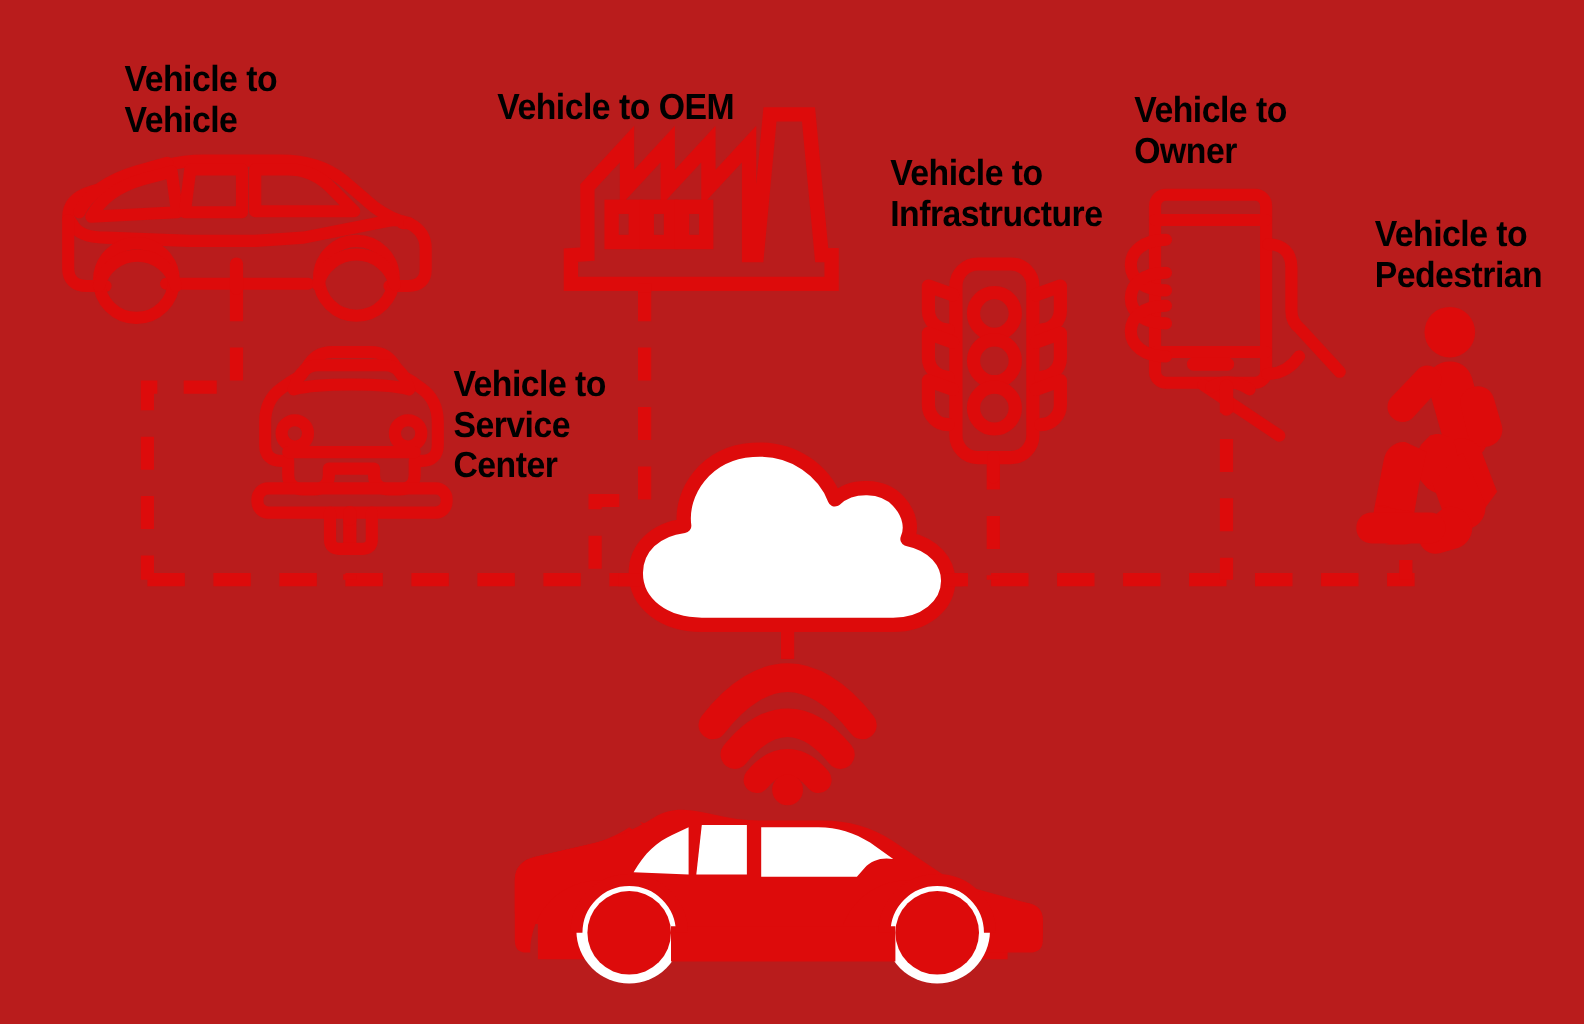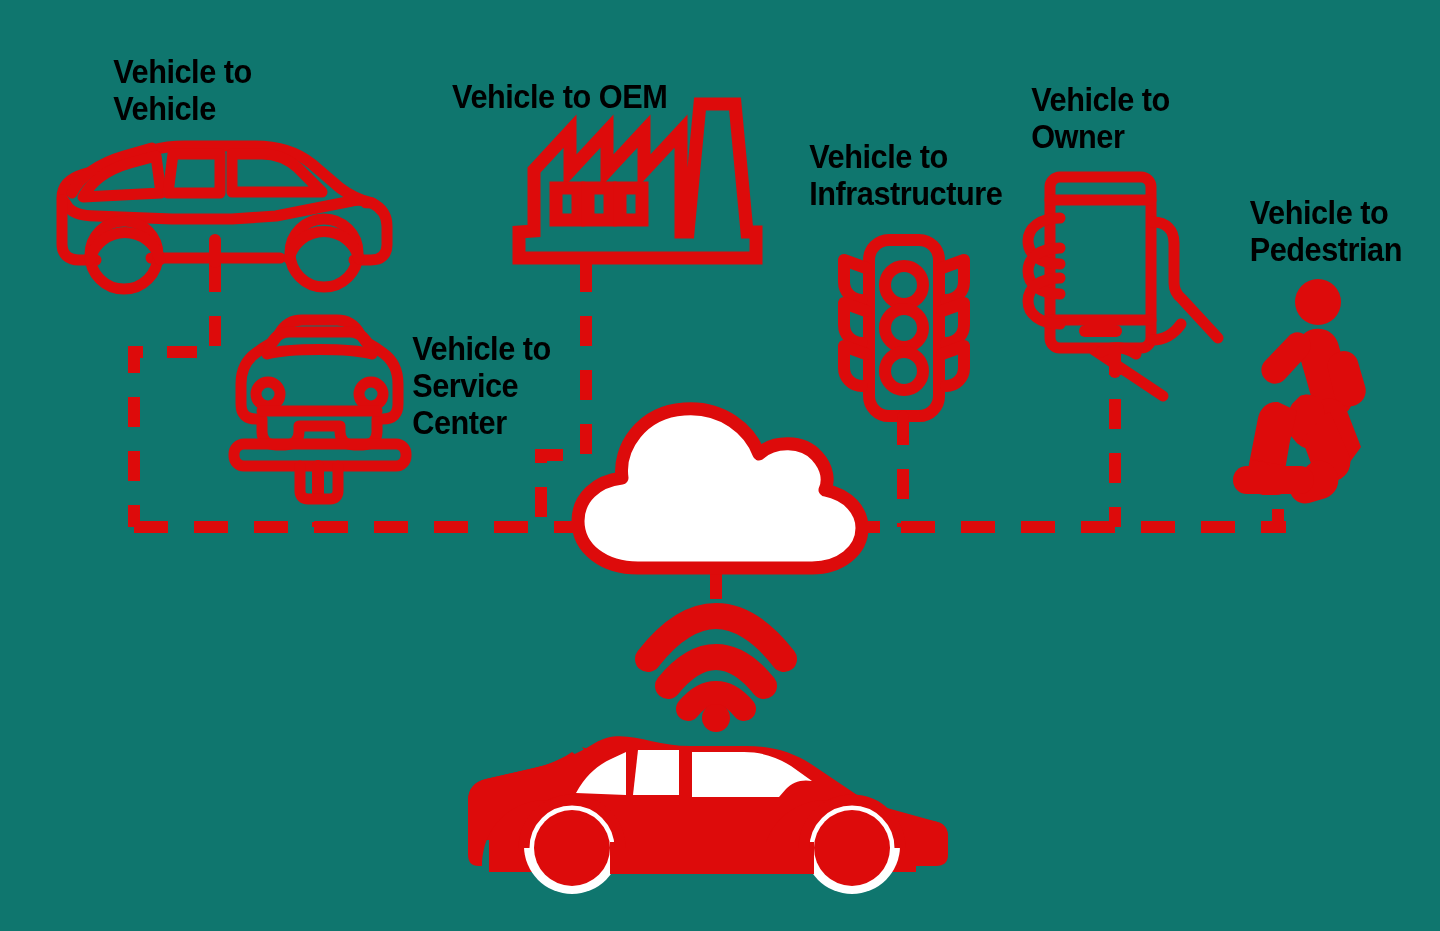--- a/index.html
+++ b/index.html
@@ -8,21 +8,21 @@
     padding: 0;
     background: #ffffff;
   }
   body {
     font-family: "Liberation Sans", "DejaVu Sans", sans-serif;
   }
   #stage {
     position: relative;
     width: 1440px;
     height: 931px;
-    background: #0f766e;
+    background: #b91c1c;
     overflow: hidden;
   }
   #diagram-svg {
     position: absolute;
     left: 0;
     top: 0;
     width: 1440px;
     height: 931px;
     display: block;
   }

